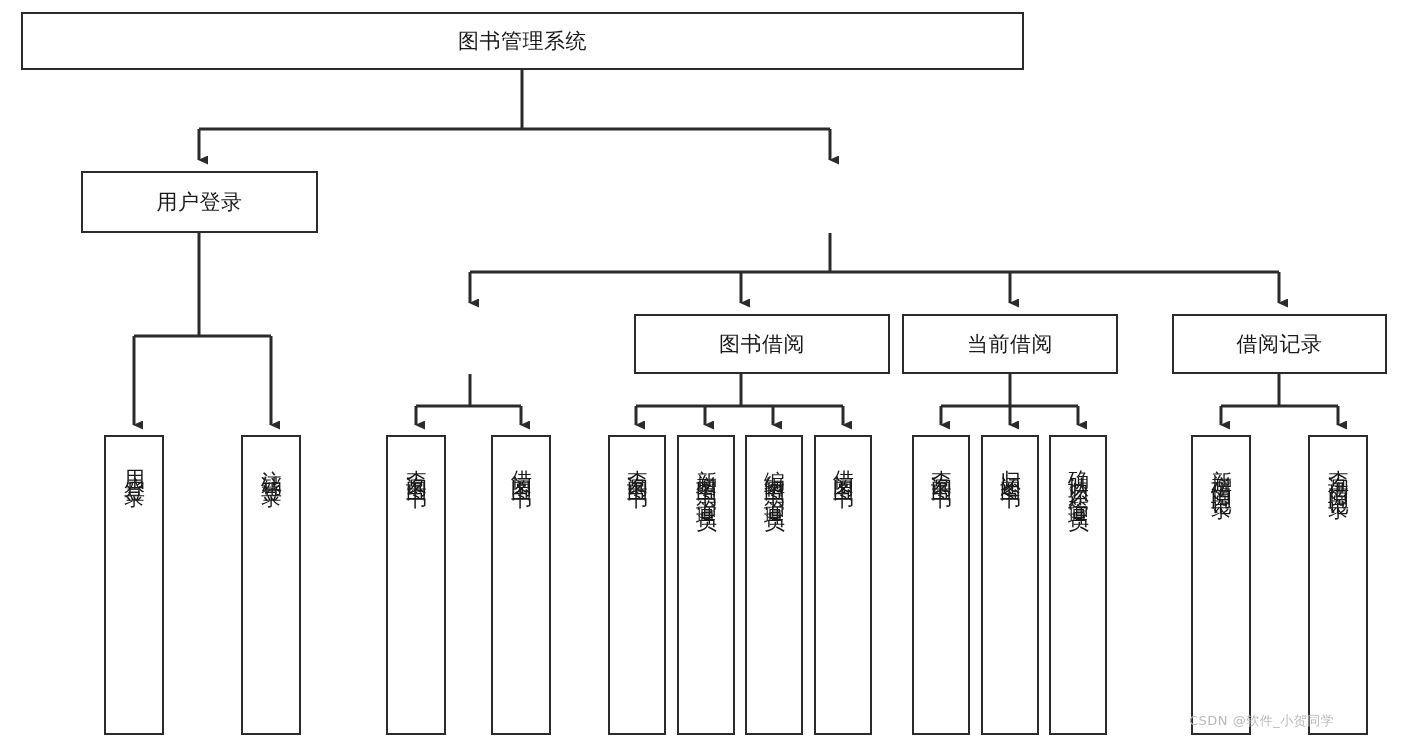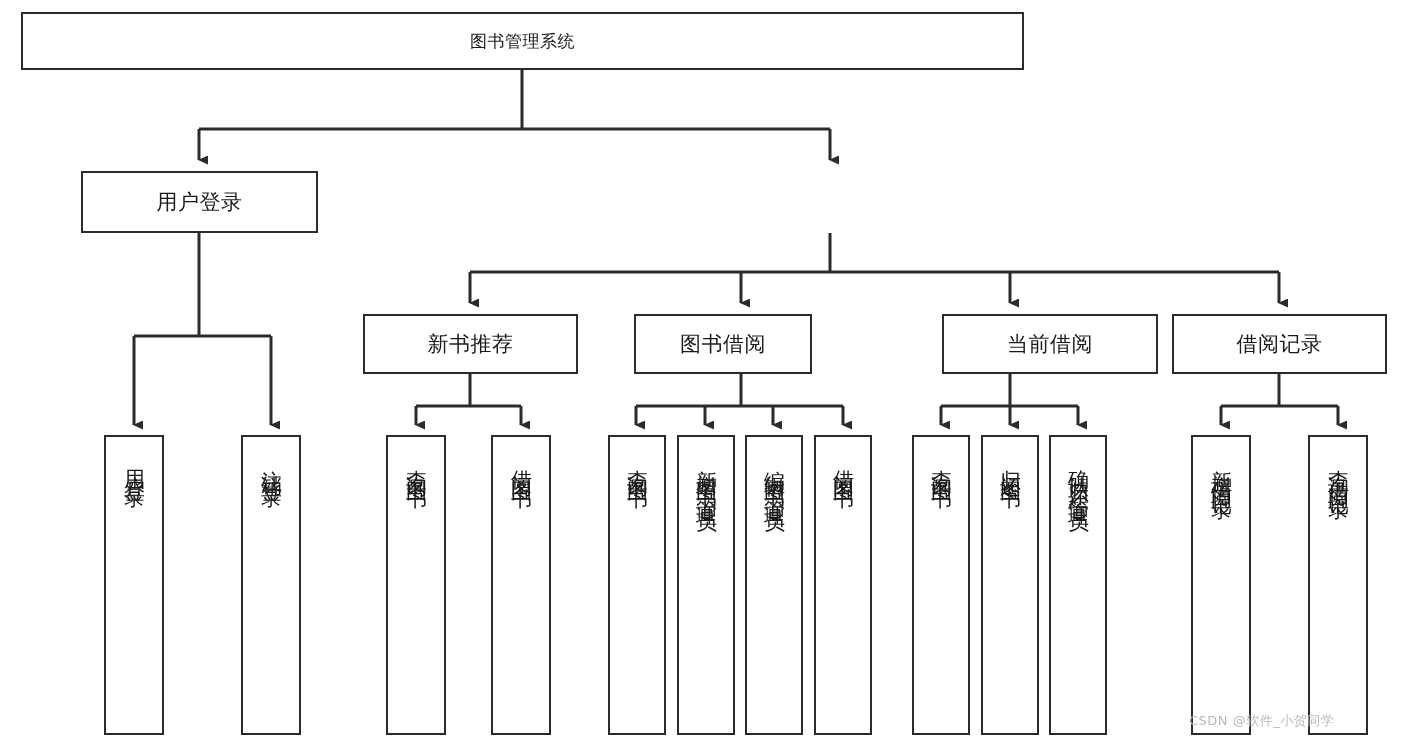--- a/index.html
+++ b/index.html
@@ -41,21 +41,21 @@
   .node .label {
     color: #1a1a1a;
     line-height: 1.18;
     white-space: nowrap;
     letter-spacing: 0.5px;
   }
   .node.horiz .label {
     font-size: 21px;
   }
   .node.root .label {
-    font-size: 17px;
+    font-size: 21px;
   }
   .node.vert {
     align-items: flex-start;
     padding-top: 16px;
   }
   .node.vert .label {
     writing-mode: vertical-rl;
     text-orientation: upright;
     font-size: 21px;
     letter-spacing: 6px;
@@ -132,27 +132,24 @@
   </svg>
 
   <div class="node root horiz" style="left:21px; top:12px; width:1003px; height:58px;">
     <span class="label">图书管理系统</span>
   </div>
 
   <div class="node horiz" style="left:81px; top:171px; width:237px; height:62px;">
     <span class="label">用户登录</span>
   </div>
 
-  <div class="node horiz" style="left:363px; top:314px; width:215px; height:60px;">
-    <span class="label">新书推荐</span>
-  </div>
-  <div class="node horiz" style="left:634px; top:314px; width:178px; height:60px;text-align:right;">
+  <div class="node horiz" style="left:634px; top:314px; width:256px; height:60px;text-align:right;">
     <span class="label">图书借阅</span>
   </div>
-  <div class="node horiz" style="left:902px; top:314px; width:216px; height:60px;margin-left:40px;">
+  <div class="node horiz" style="left:902px; top:314px; width:216px; height:60px;">
     <span class="label">当前借阅</span>
   </div>
   <div class="node horiz" style="left:1172px; top:314px; width:215px; height:60px;align-items:center;">
     <span class="label">借阅记录</span>
   </div>
 
   <div class="node vert" style="left:104px; top:435px; width:60px; height:300px;">
     <span class="label">用户登录</span>
   </div>
   <div class="node vert" style="left:241px; top:435px; width:60px; height:300px;">

